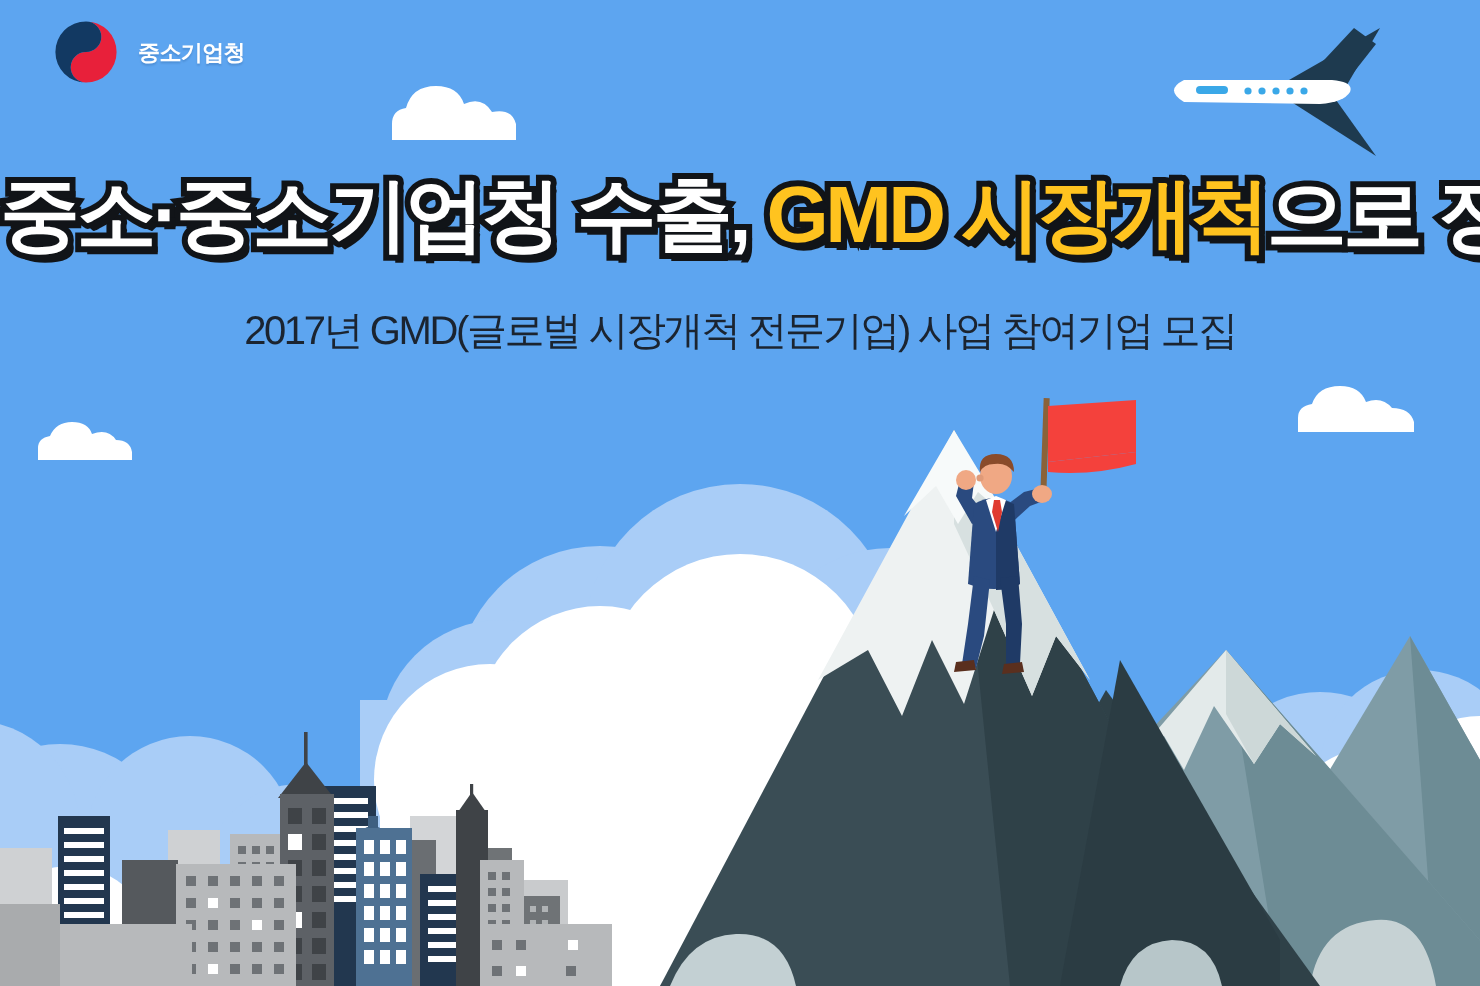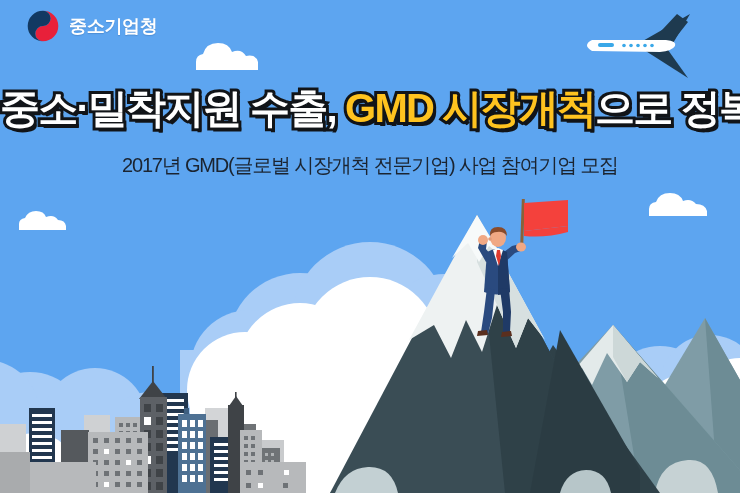--- a/index.html
+++ b/index.html
@@ -15,21 +15,21 @@
   .layer{position:absolute;left:0;top:0;width:740px;height:493px;}
   svg.layer{display:block;}
 
   
   #logo-area{
     position:absolute;left:26px;top:8px;height:36px;
     display:flex;align-items:center;gap:9px;z-index:40;
   }
   #logo-mark{width:34px;height:34px;display:block;}
   #logo-text{
-    color:#ffffff;font-size:18px;font-weight:bold;
+    color:#ffffff;font-size:11px;font-weight:bold;
     letter-spacing:-0.3px;white-space:nowrap;
     text-shadow:0 1px 1px rgba(0,40,90,.18);
   }
 
   
   #headline-wrap{
     position:absolute;left:0;top:88px;width:740px;text-align:center;z-index:45;
   }
   #headline{
     display:inline-block;
@@ -446,18 +446,18 @@
 
   <div id="logo-area">
     <svg id="logo-mark" viewBox="0 0 40 40" xmlns="http://www.w3.org/2000/svg">
       <path d="M20 2 A18 18 0 0 1 20 38 A9 9 0 0 1 20 20 A9 9 0 0 0 20 2 Z" fill="#e8203a"></path>
       <path d="M20 38 A18 18 0 0 1 20 2 A9 9 0 0 1 20 20 A9 9 0 0 0 20 38 Z" fill="#123962"></path>
     </svg>
     <span id="logo-text">중소기업청</span>
   </div>
 
   <div id="headline-wrap">
-    <h1 id="headline"><span class="seg w">중소·밀착지원 수출, </span><span class="seg y">GMD 시장개척</span><span class="seg w">으로 정복!</span></h1>
+    <h1 id="headline"><span class="seg w">중소·중소기업청 수출, </span><span class="seg y">GMD 시장개척</span><span class="seg w">으로 정복!</span></h1>
   </div>
 
   <div id="subtitle">2017년 GMD(글로벌 시장개척 전문기업) 사업 참여기업 모집</div>
 
 </div>
 
 </body></html>

